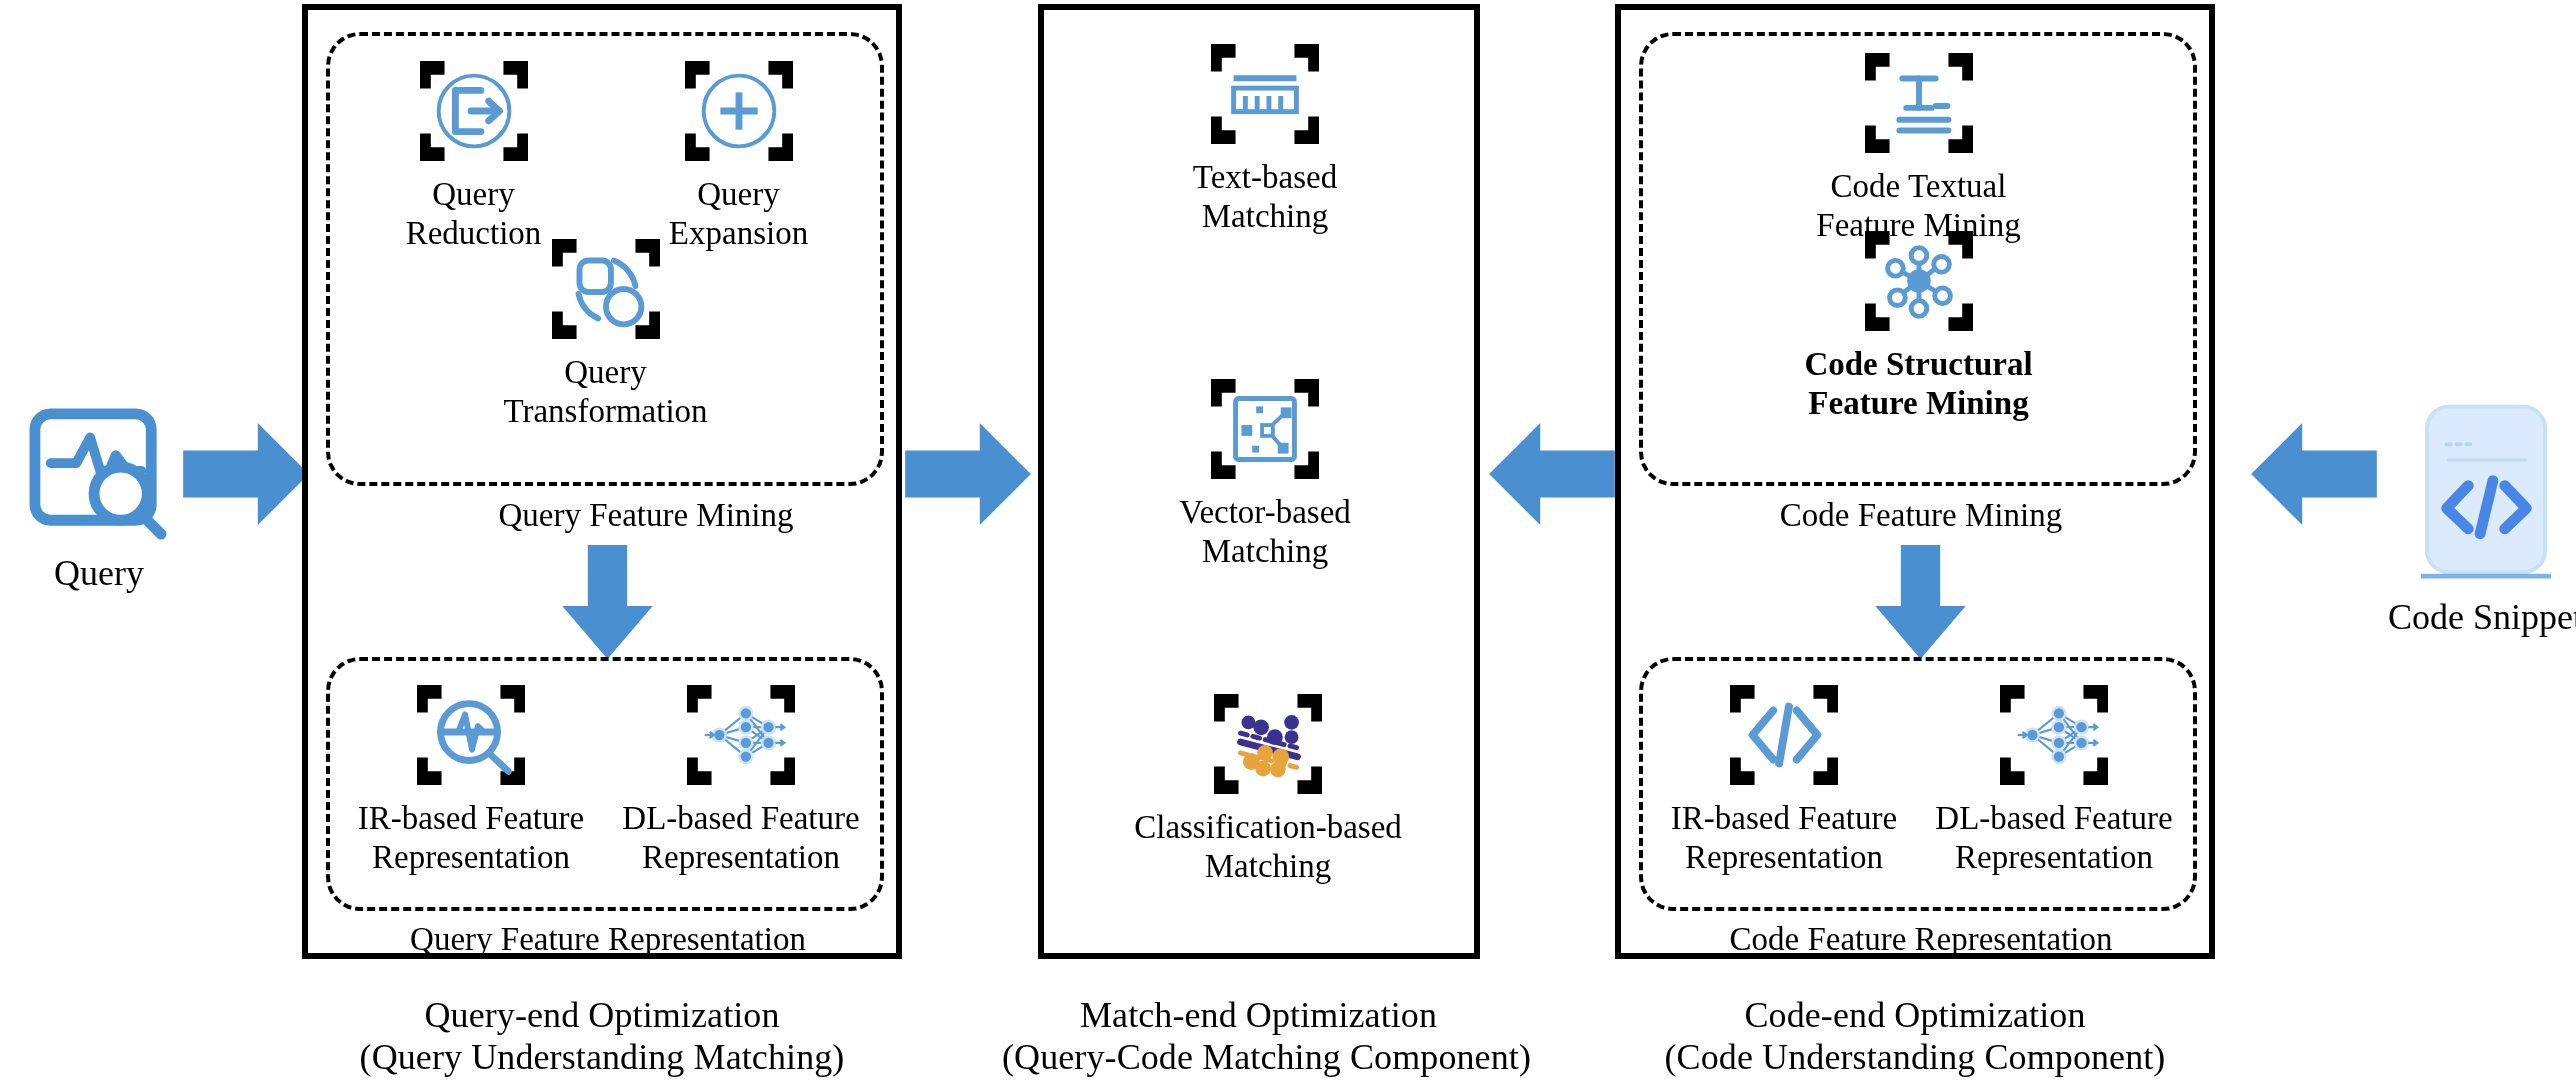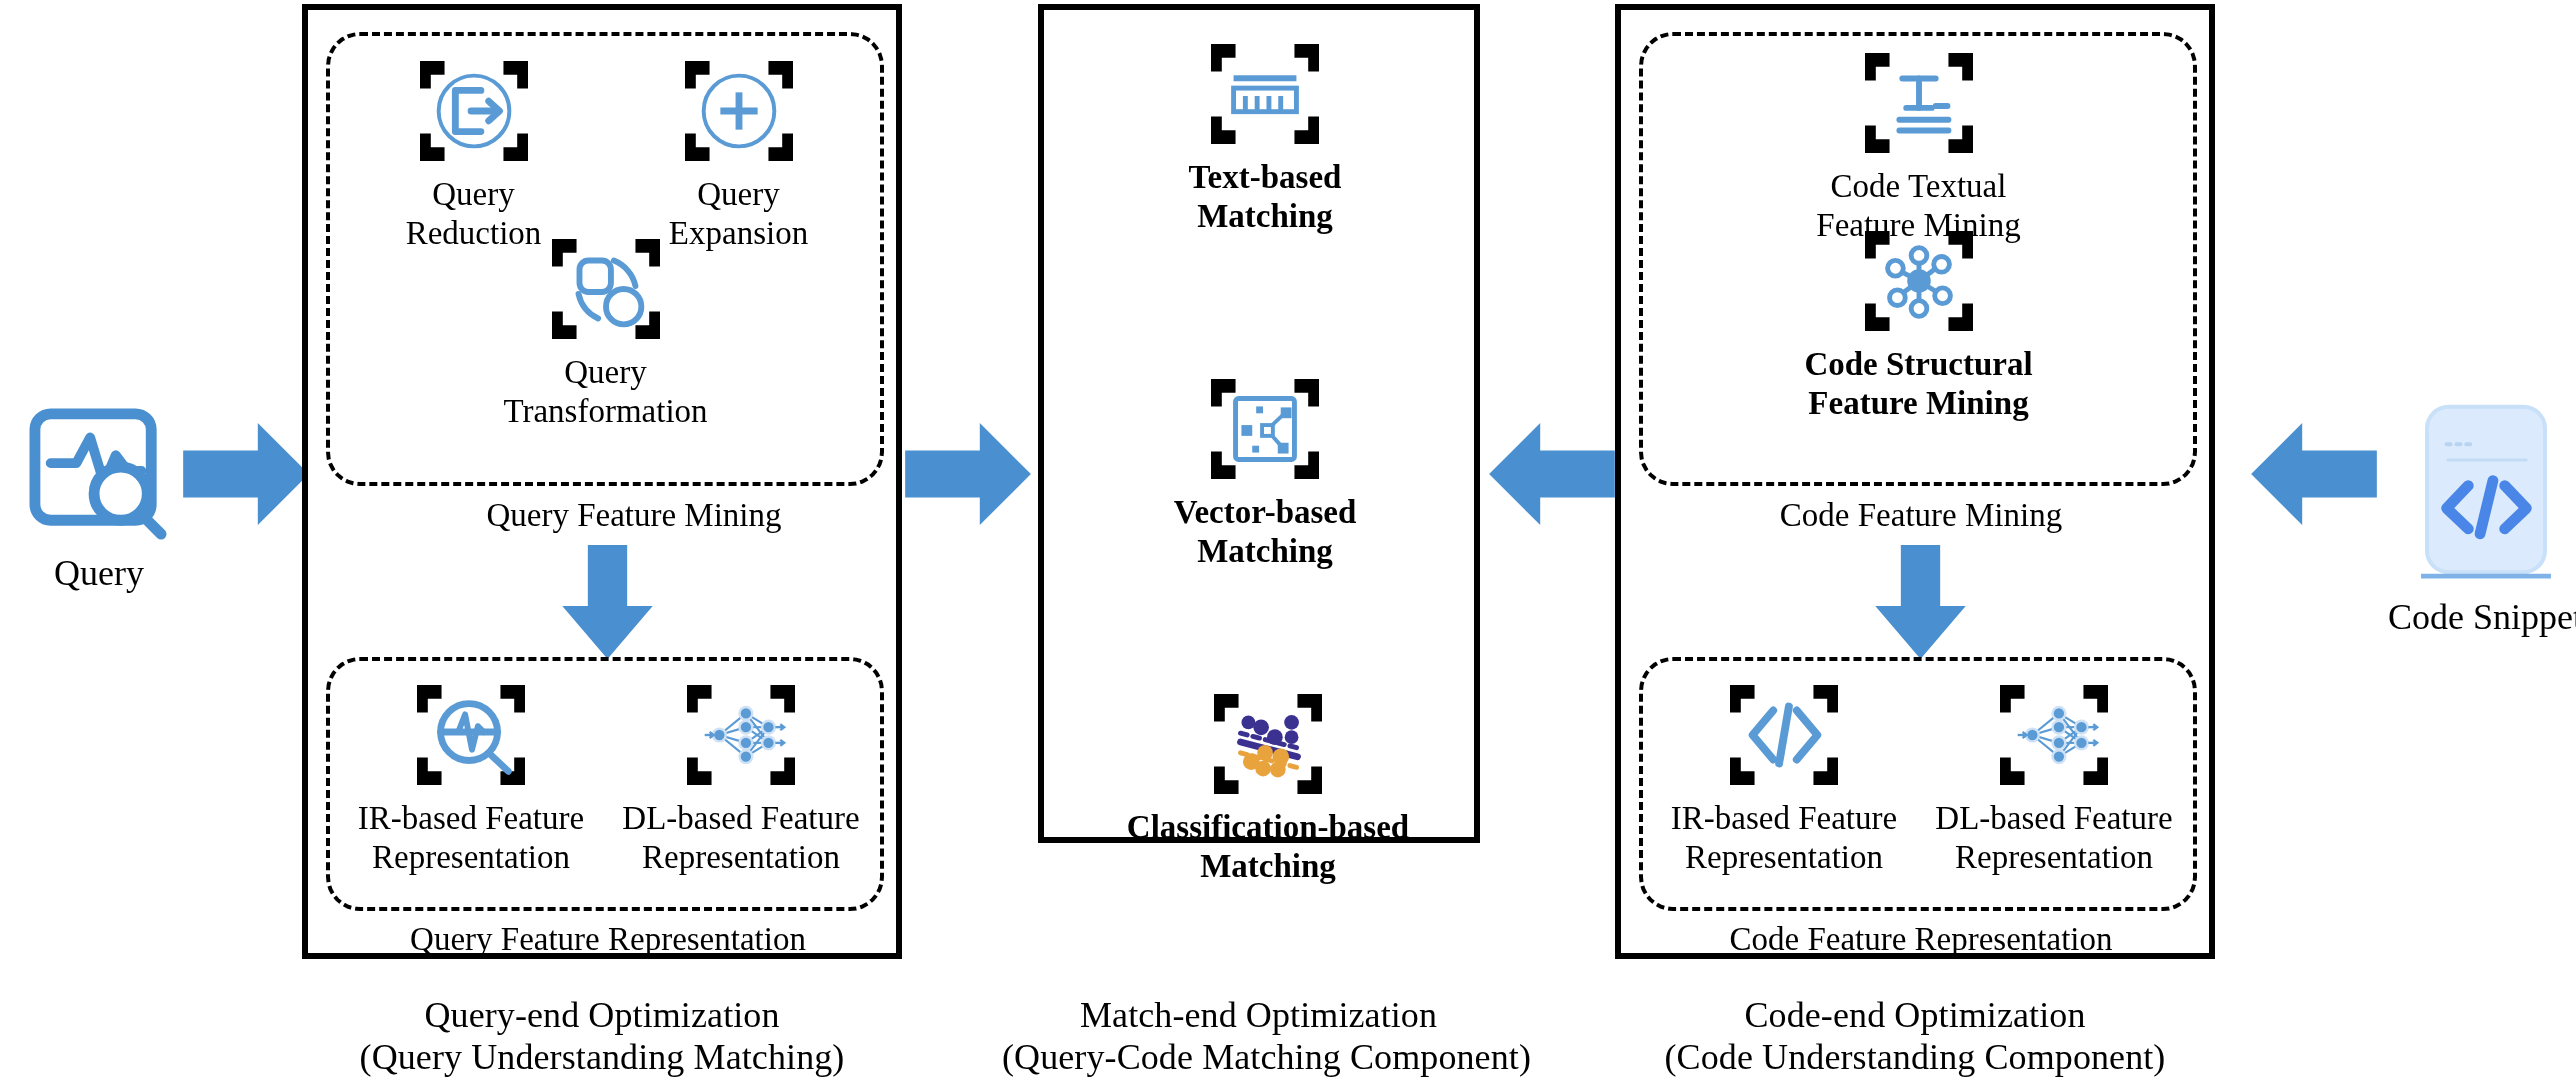--- a/index.html
+++ b/index.html
@@ -138,21 +138,21 @@
           <rect x="28" y="26" width="32" height="32" rx="9" ry="9" fill="none" stroke="#5b9bd5" stroke-width="6"></rect>
           <circle cx="73" cy="73" r="18" fill="none" stroke="#5b9bd5" stroke-width="6"></circle>
           <path d="M63 26 A36 36 0 0 1 85 52" fill="none" stroke="#5b9bd5" stroke-width="6" stroke-linecap="round"></path>
           <path d="M47 85 A36 36 0 0 1 27 60" fill="none" stroke="#5b9bd5" stroke-width="6" stroke-linecap="round"></path>
         </svg>
       </div>
       <div class="cap">Query
 Transformation</div>
     </div>
 
-    <div class="group-label" style="left:4px; top:487px; width:600px;padding-left:44px;">Query Feature Mining</div>
+    <div class="group-label" style="left:16px; top:487px; width:600px;padding-left:44px;">Query Feature Mining</div>
 
     <div class="arrow" style="left:250px; top:535px;">
       <svg width="99" height="116" viewBox="0 0 100 118">
         <polygon points="30,0 70,0 70,62 96,62 50,116 4,62 30,62" fill="#4a90d0"></polygon>
       </svg>
     </div>
 
     <div class="dashed-box" style="left:18px; top:647px; width:558px; height:254px;"></div>
 
     <div class="cell" style="left:32px; top:671px; width:262px;">
@@ -227,21 +227,21 @@
     <div>Query-end Optimization</div>
     <div>(Query Understanding Matching)</div>
   </div>
 
   <div class="arrow" style="left:905px; top:419px;">
     <svg width="128" height="110" viewBox="0 0 130 112">
       <polygon points="0,32 76,32 76,4 128,56 76,108 76,80 0,80" fill="#4a90d0"></polygon>
     </svg>
   </div>
 
-  <div class="panel" style="left:1038px; top:4px; width:442px; height:839px;font-weight:bold;">
+  <div class="panel" style="left:1038px; top:4px; width:442px; height:955px;">
 
     <div class="cell" style="left:0; top:30px; width:442px;">
       <div class="scan">
         <svg width="108" height="108" viewBox="0 0 110 110">
           <g fill="none" stroke="#000" stroke-width="14">
             <path d="M4 32 V11 H25"></path>
               <path d="M85 11 H106 V32"></path>
             <path d="M4 78 V99 H25"></path>
               <path d="M85 99 H106 V78"></path>
           </g>

